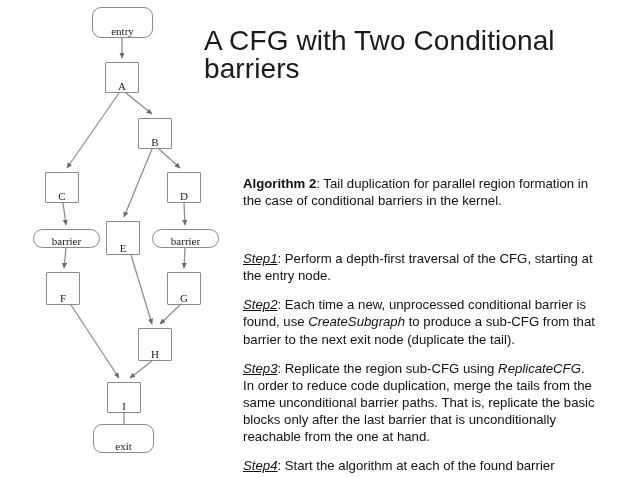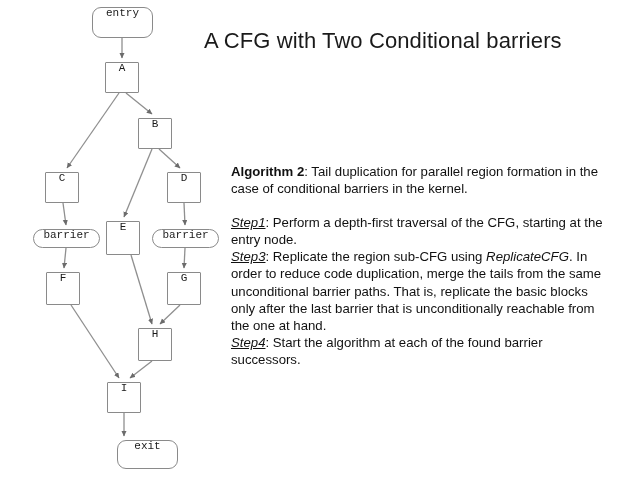--- a/index.html
+++ b/index.html
@@ -23,62 +23,62 @@
     top: 0;
     width: 230px;
     height: 478px;
   }
   .node {
     position: absolute;
     box-sizing: border-box;
     border: 1px solid #8a8a8a;
     background: #ffffff;
     color: #1a1a1a;
-    font-family: Liberation Mono, monospace;
+    font-family: Liberation Serif, serif;
     font-size: 11px;
     line-height: 1;
     display: flex;
-    align-items: flex-start;
+    align-items: flex-end;
     justify-content: center;
     text-align: center;
     white-space: nowrap;
   }
   .node.pill {
     border-radius: 10px;
   }
   .node.rounded {
     border-radius: 9px;
   }
   .node.box {
     border-radius: 1px;
   }
 
   
   #title {
     position: absolute;
     left: 204px;
     top: 27px;
     width: 424px;
-    font-size: 22px;
+    font-size: 28px;
     line-height: 28px;
     color: #1a1a1a;
     font-weight: 400;
     letter-spacing: 0.1px;
   }
   #algo-block {
     position: absolute;
     left: 231px;
     top: 163px;
     width: 378px;
     font-size: 13.2px;
     line-height: 17.1px;
     color: #111111;
   }
   #algo-block p {
-    margin: 0;
+    margin: 12px;
   }
   #algo-block .gap {
     height: 17px;
   }
   .bold { font-weight: bold; }
   .ital { font-style: italic; }
   .step {
     font-style: italic;
     font-weight: normal;
     text-decoration: underline;
@@ -158,40 +158,43 @@
     </div>
     <div class="node box" style="left:167px;top:272px;width:34px;height:33px;">
       <span>G</span>
     </div>
     <div class="node box" style="left:138px;top:328px;width:34px;height:33px;">
       <span>H</span>
     </div>
     <div class="node box" style="left:107px;top:382px;width:34px;height:31px;">
       <span>I</span>
     </div>
-    <div class="node rounded" style="left:93px;top:440px;width:61px;height:29px;margin-left:24px;">
+    <div class="node rounded" style="left:93px;top:424px;width:61px;height:29px;">
       <span>exit</span>
     </div>
 
   </div>
 
   <div id="title">A CFG with Two Conditional barriers</div>
 
   <div id="algo-block">
 
     <p>
       <span class="bold">Algorithm 2</span><span>: Tail duplication for parallel region formation in the case of conditional barriers in the kernel.</span>
     </p>
 
     <div class="gap"></div>
 
     <p>
       <span class="step">Step1</span><span>: </span><span>Perform a depth-first traversal of the CFG, starting at the entry node.</span><span class="ital"></span><span></span>
     </p>
 
+    <p>
+      <span class="step">Step2</span><span>: </span><span>Each time a new, unprocessed conditional barrier is found, use </span><span class="ital">CreateSubgraph</span><span> to produce a sub-CFG from that barrier to the next exit node (duplicate the tail).</span>
+    </p>
 
     <p>
       <span class="step">Step3</span><span>: </span><span>Replicate the region sub-CFG using </span><span class="ital">ReplicateCFG</span><span>. In order to reduce code duplication, merge the tails from the same unconditional barrier paths. That is, replicate the basic blocks only after the last barrier that is unconditionally reachable from the one at hand.</span>
     </p>
 
     <p>
       <span class="step">Step4</span><span>: </span><span>Start the algorithm at each of the found barrier successors.</span><span class="ital"></span><span></span>
     </p>
 
   </div>

